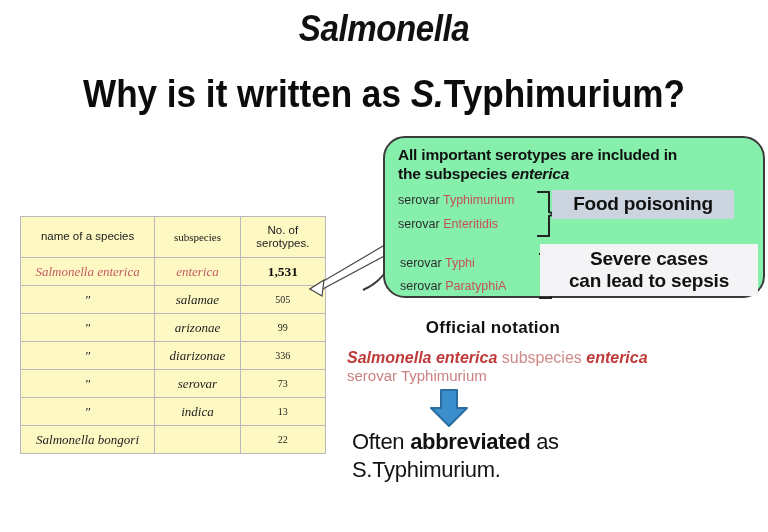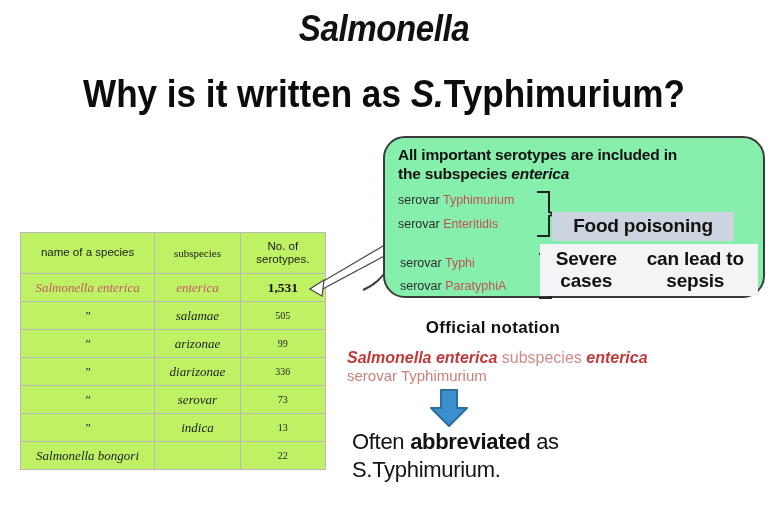--- a/index.html
+++ b/index.html
@@ -44,24 +44,24 @@
     transform: scaleX(0.9);
   }
   #question-heading .ital {
     font-style: italic;
   }
 
   
   #species-table {
     position: absolute;
     left: 20px;
-    top: 232px;
+    top: 216px;
     width: 306px;
     border-collapse: collapse;
-    background: #bef264;
+    background: #fef9c3;
   }
   #species-table td, #species-table th {
     border: 1px solid #b9b9bd;
     text-align: center;
     vertical-align: middle;
     padding: 0;
     font-weight: normal;
   }
   .col-name   { width: 142px; }
   .col-sub    { width: 88px; }
@@ -164,30 +164,29 @@
   }
   #effect-food {
     left: 552px;
     top: 190px;
     width: 182px;
     height: 29px;
     background: #ccd5df;
     display: flex;
     align-items: center;
     justify-content: center;
-    margin-top: 22px;
   }
   #effect-sepsis {
     left: 540px;
     top: 244px;
     width: 218px;
     height: 52px;
     background: #f4f4f6;
     display: flex;
-    flex-direction: row;
+    flex-direction: column;
     align-items: center;
     justify-content: center;
   }
 
   
   #table-pointer {
     position: absolute;
     left: 300px;
     top: 232px;
     width: 110px;

